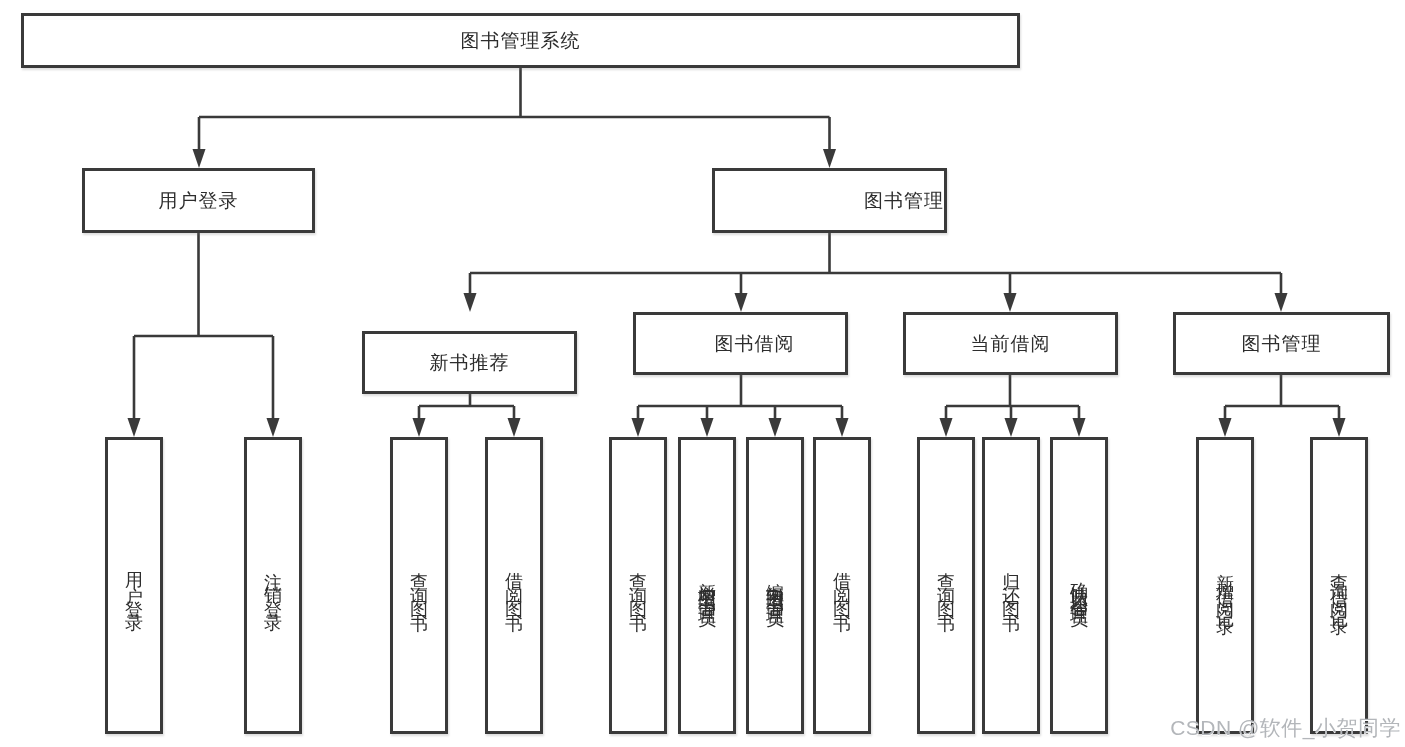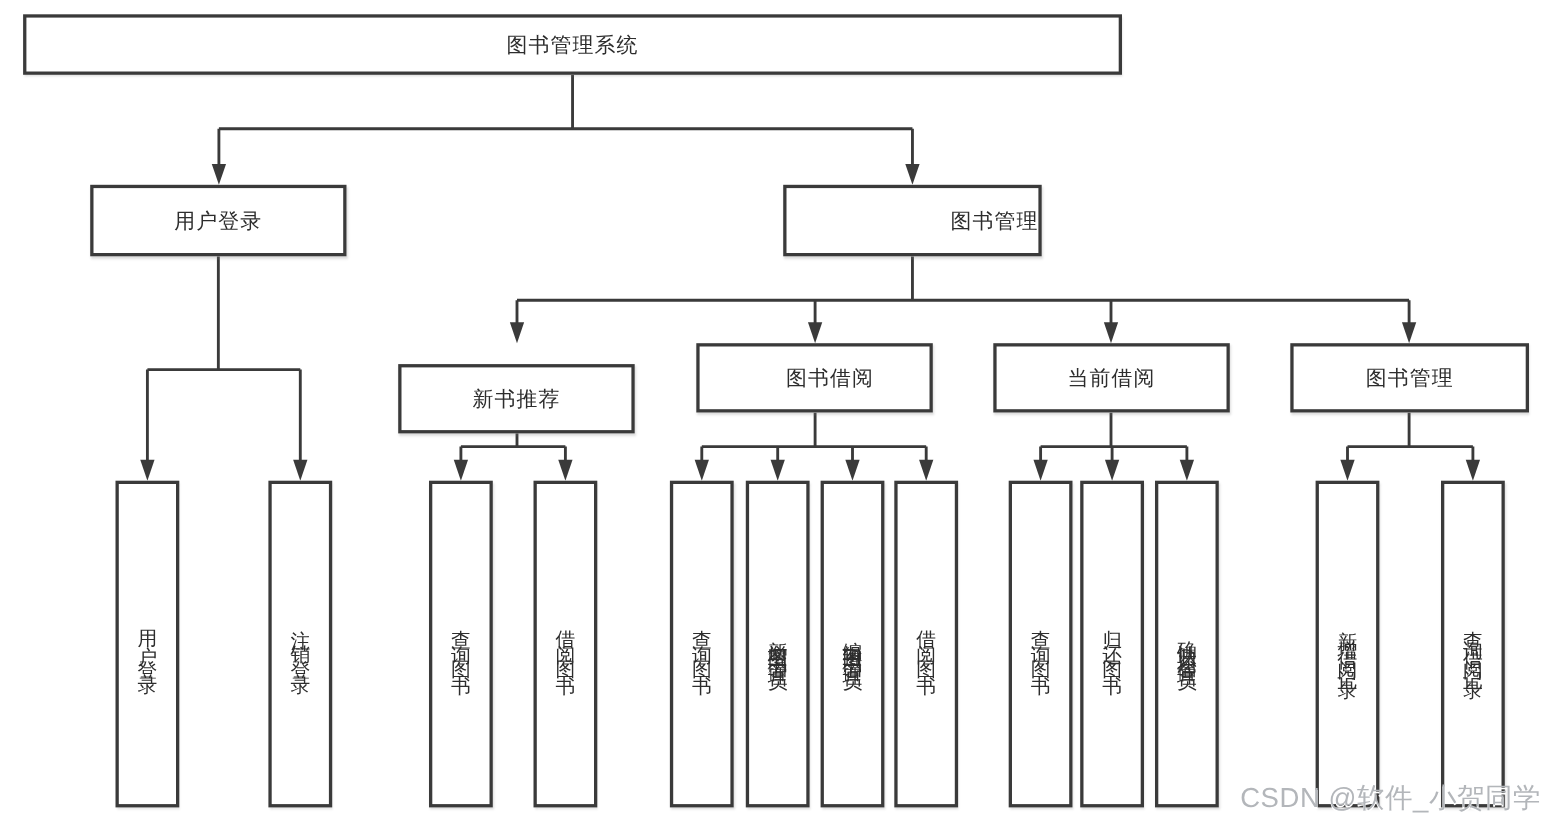--- a/index.html
+++ b/index.html
@@ -68,21 +68,21 @@
   #leaf-7  { left: 813px; }
   #leaf-8  { left: 917px; }
   #leaf-9  { left: 982px; }
   #leaf-10 { left: 1050px; }
   #leaf-11 { left: 1196px; }
   #leaf-12 { left: 1310px; }
   #watermark {
     position: absolute;
     right: 4px;
     bottom: 5px;
-    font-size: 25px;
+    font-size: 21px;
     color: #b3b6ba;
     letter-spacing: 0.5px;
     text-shadow: 0 1px 0 #ffffff;
     white-space: nowrap;
   }
 </style>
 </head>
 <body>
 
 <div id="canvas">

